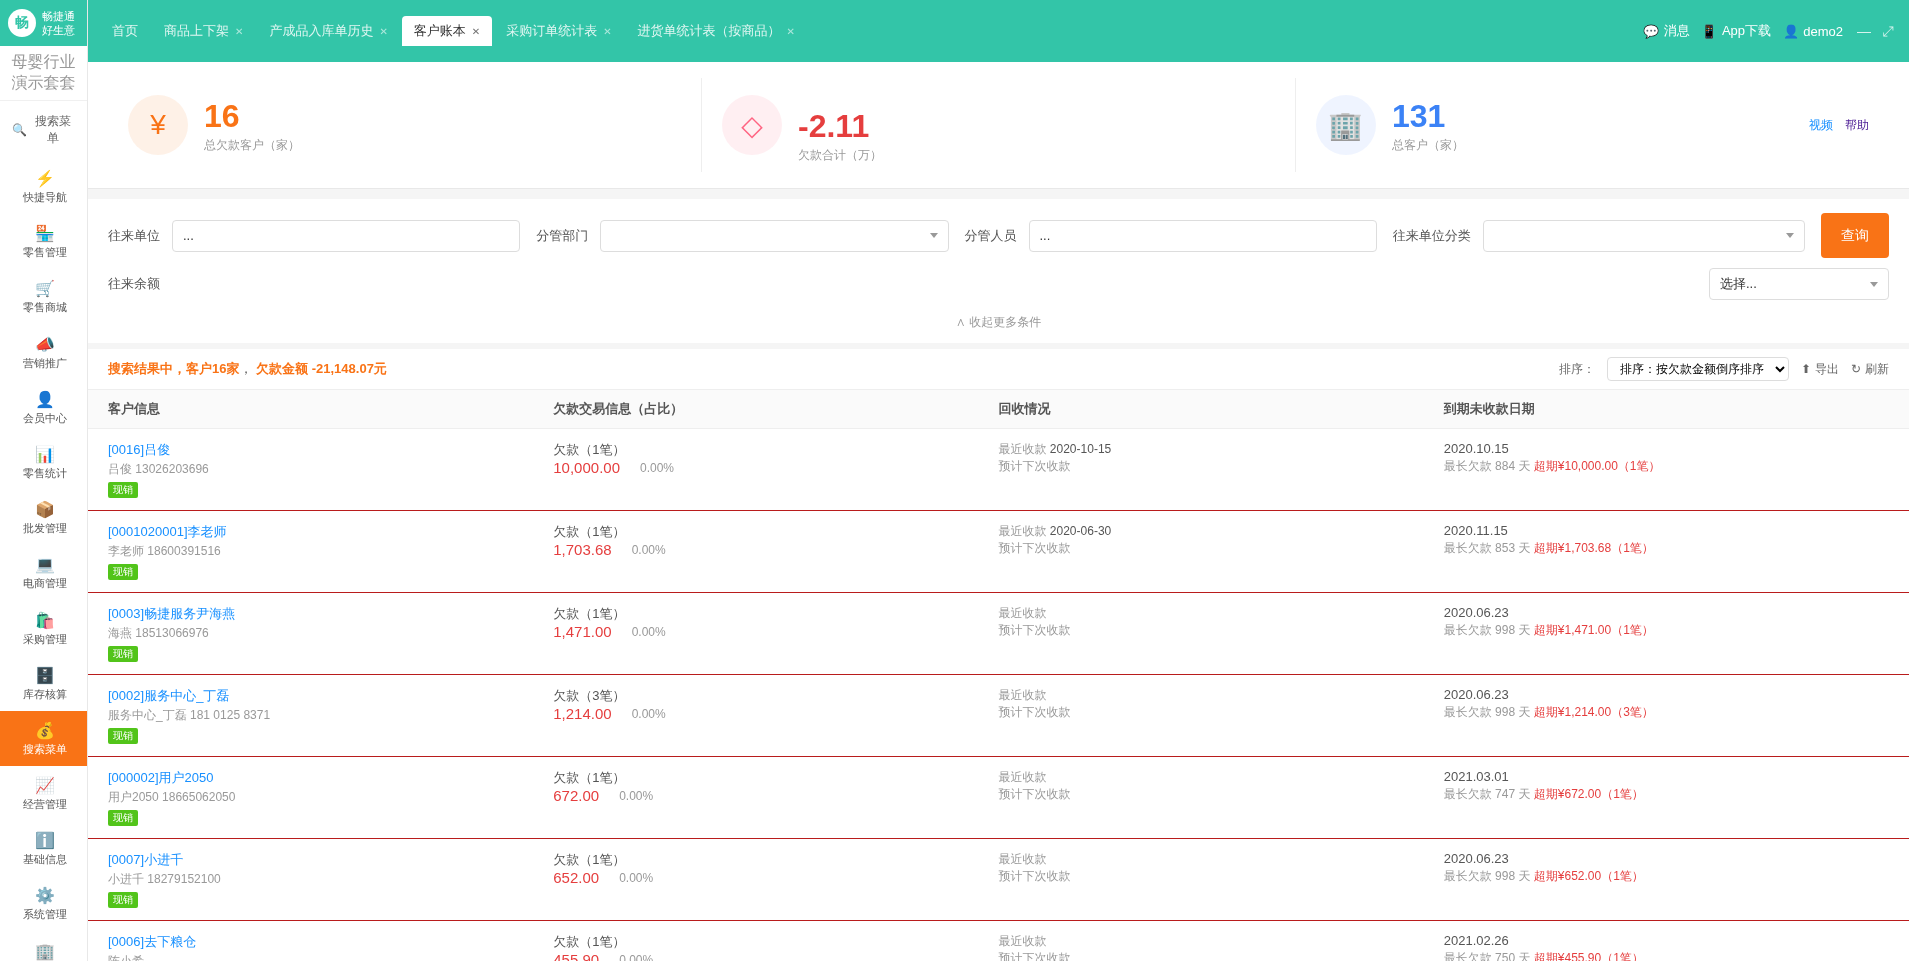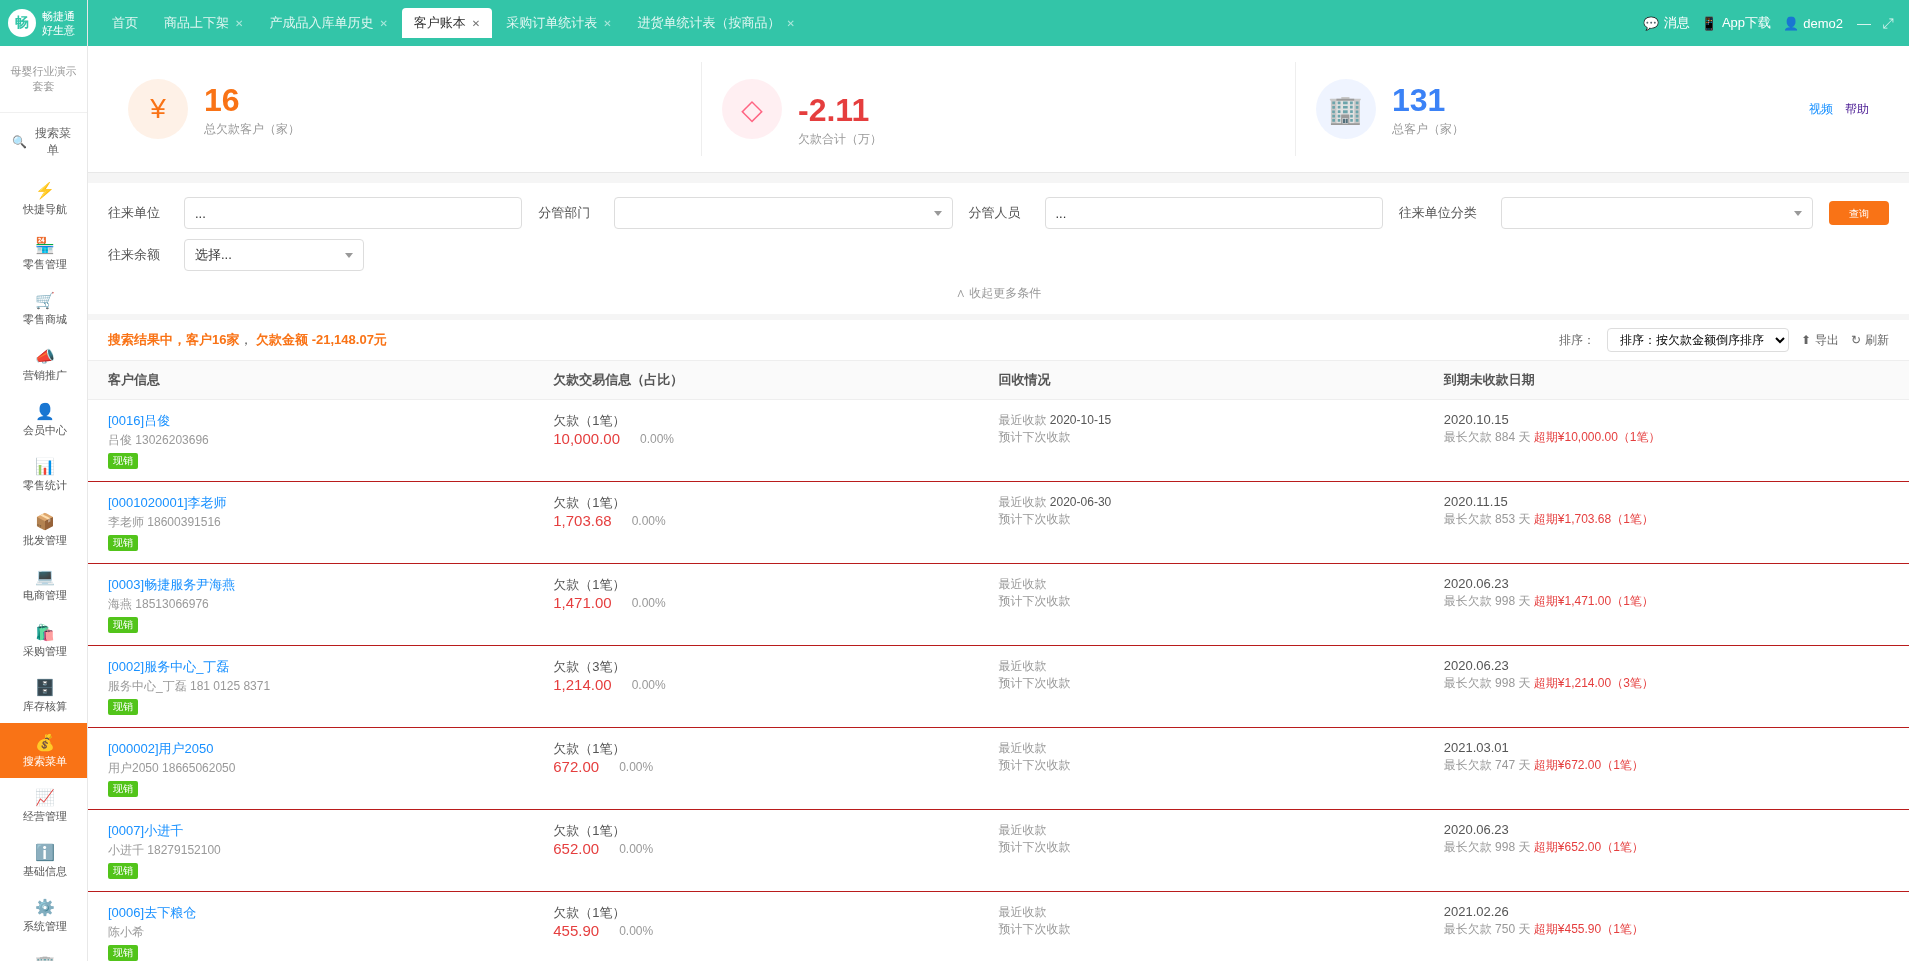--- a/index.html
+++ b/index.html
@@ -7,31 +7,31 @@
 
     
     .app-container { display: flex; height: 100%; }
     .sidebar { width: 88px; background: #fff; border-right: 1px solid #e8e8e8; display: flex; flex-direction: column; flex-shrink: 0; }
     .main-area { flex: 1; display: flex; flex-direction: column; overflow: hidden; }
 
     
     .sidebar-logo { background: #33c5a8; padding: 10px 8px; display: flex; align-items: center; gap: 6px; height: 46px; }
     .logo-icon { width: 28px; height: 28px; background: #fff; border-radius: 50%; display: flex; align-items: center; justify-content: center; font-size: 14px; color: #33c5a8; font-weight: bold; flex-shrink: 0; }
     .logo-text { font-size: 11px; color: #fff; line-height: 1.3; }
-    .sidebar-brand { padding: 18px 8px; text-align: center; font-size: 11px; color: #999; border-bottom: 1px solid #f0f0f0; }
+    .sidebar-brand { padding: 6px 8px; text-align: center; font-size: 16px; color: #999; border-bottom: 1px solid #f0f0f0; }
     .sidebar-search { padding: 8px; }
     .sidebar-search-btn { width: 100%; background: none; border: none; cursor: pointer; font-size: 12px; color: #666; display: flex; align-items: center; gap: 4px; justify-content: center; padding: 4px; }
     .sidebar-nav { display: flex; flex-direction: column; flex: 1; overflow-y: auto; }
     .sidebar-item { padding: 10px 6px; text-align: center; cursor: pointer; font-size: 12px; color: #555; display: flex; flex-direction: column; align-items: center; gap: 3px; transition: background 0.2s; border-left: 3px solid transparent; }
     .sidebar-item.active { background: #f97316; color: #fff; border-left-color: #f97316; }
     .sidebar-item-icon { font-size: 16px; }
     .sidebar-item-label { font-size: 11px; line-height: 1.2; }
 
     
-    .top-header { background: #33c5a8; height: 46px; display: flex; align-items: center; padding: 0 12px; gap: 16px; justify-content: space-between; }
+    .top-header { background: #33c5a8; height: 62px; display: flex; align-items: center; padding: 0 12px; gap: 16px; justify-content: space-between; }
     .tabs-area { display: flex; align-items: center; gap: 2px; flex: 1; overflow: hidden; }
     .tab { padding: 6px 12px; font-size: 13px; color: rgba(255,255,255,0.85); cursor: pointer; border-radius: 4px 4px 0 0; white-space: nowrap; display: flex; align-items: center; gap: 6px; position: relative; }
     .tab.active { background: #fff; color: #333; border-radius: 4px 4px 0 0; }
     .tab .close-icon { font-size: 10px; opacity: 0.7; }
     .header-right { display: flex; align-items: center; gap: 12px; color: #fff; font-size: 13px; flex-shrink: 0; }
     .header-btn { display: flex; align-items: center; gap: 4px; cursor: pointer; }
     .window-controls { display: flex; gap: 6px; }
     .window-btn { width: 18px; height: 18px; display: flex; align-items: center; justify-content: center; cursor: pointer; color: rgba(255,255,255,0.8); font-size: 14px; }
 
     
@@ -49,24 +49,24 @@
     .stat-value { font-size: 32px; font-weight: bold; line-height: 1.2; }
     .stat-value.orange { color: #f97316; }
     .stat-value.red { color: #e53e3e; margin-top: 21px; }
     .stat-value.dark { color: #3b82f6; }
     .stat-label { font-size: 12px; color: #999; margin-top: 2px; }
     .stat-top-right { margin-left: auto; display: flex; gap: 12px; align-items: flex-start; font-size: 12px; color: #999; }
 
     
     .filter-area { background: #fff; padding: 14px 20px 8px; margin-bottom: 6px; }
     .filter-row { display: flex; align-items: center; gap: 16px; margin-bottom: 10px; }
-    .filter-item { display: flex; align-items: center; gap: 24px; flex: 1; }
+    .filter-item { display: flex; align-items: center; gap: 12px; flex: 1; justify-content: space-between; }
     .filter-label { font-size: 13px; color: #555; white-space: nowrap; flex-shrink: 0; }
     .filter-input { flex: 1; border: 1px solid #ddd; border-radius: 4px; padding: 5px 10px; font-size: 13px; color: #333; outline: none; display: flex; align-items: center; justify-content: space-between; cursor: pointer; min-width: 120px; height: 32px; }
-    .search-btn { background: #f97316; color: #fff; border: none; border-radius: 4px; padding: 6px 20px; font-size: 10px; cursor: pointer; height: 24px; white-space: nowrap; }
+    .search-btn { background: #f97316; color: #fff; border: none; border-radius: 4px; padding: 6px 20px; font-size: 14px; cursor: pointer; height: 45px; white-space: nowrap; }
     .collapse-row { text-align: center; padding: 4px; color: #999; font-size: 12px; cursor: pointer; }
 
     
     .results-bar { background: #fff; padding: 8px 20px; display: flex; align-items: center; justify-content: space-between; border-bottom: 1px solid #eee; font-size: 13px; }
     .results-info { color: #555; }
     .results-info span { color: #f97316; font-weight: bold; }
     .results-actions { display: flex; align-items: center; gap: 12px; color: #666; font-size: 12px; }
     .sort-select { border: 1px solid #ddd; border-radius: 4px; padding: 3px 8px; font-size: 12px; background: #fff; }
     .action-btn { display: flex; align-items: center; gap: 4px; cursor: pointer; color: #666; }
 

